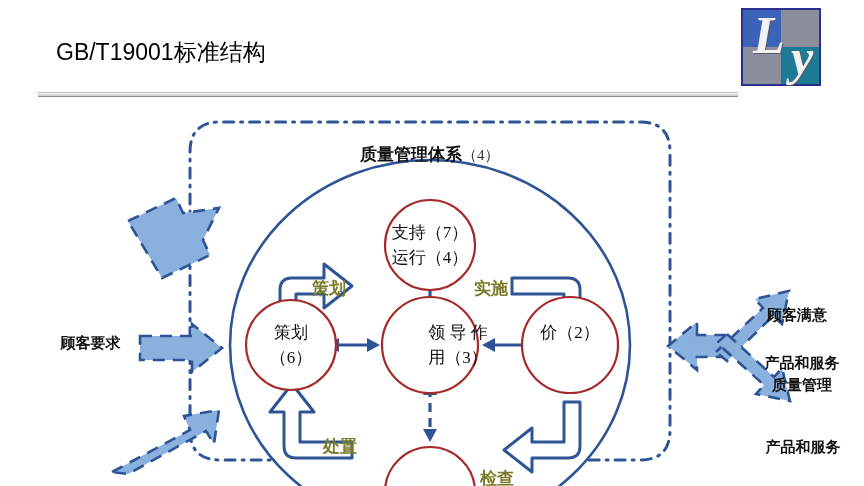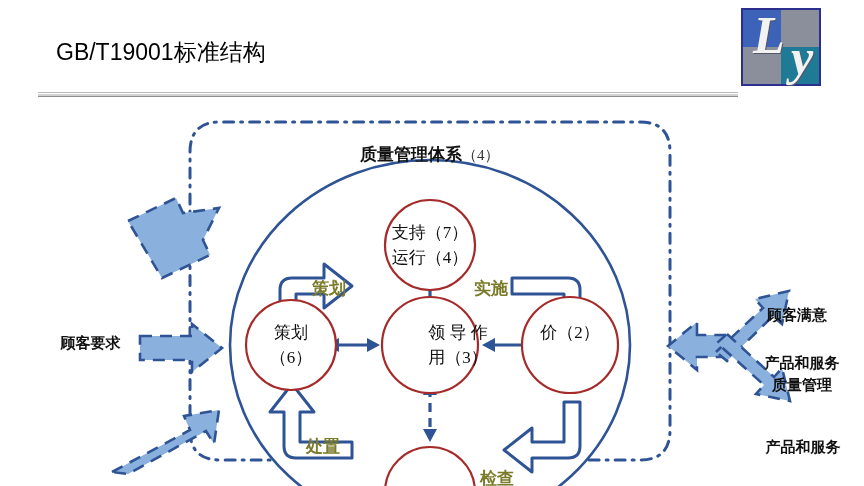--- a/index.html
+++ b/index.html
@@ -290,16 +290,16 @@
       <div>用（3）</div>
     </div>
     <div class="dlabel circ-label" style="left:522px; top:220px; width:96px;">
       <div>价（2）</div>
     </div>
 
     
     <div class="dlabel pdca-label" style="left:312px; top:178px;">策划</div>
     <div class="dlabel pdca-label" style="left:474px; top:178px;">实施</div>
     <div class="dlabel pdca-label" style="left:480px; top:336px;margin-top:32px;">检查</div>
-    <div class="dlabel pdca-label" style="left:306px; top:336px;">处置</div>
+    <div class="dlabel pdca-label" style="left:323px; top:336px;">处置</div>
 
   </div>
 </div>
 
 </body></html>

